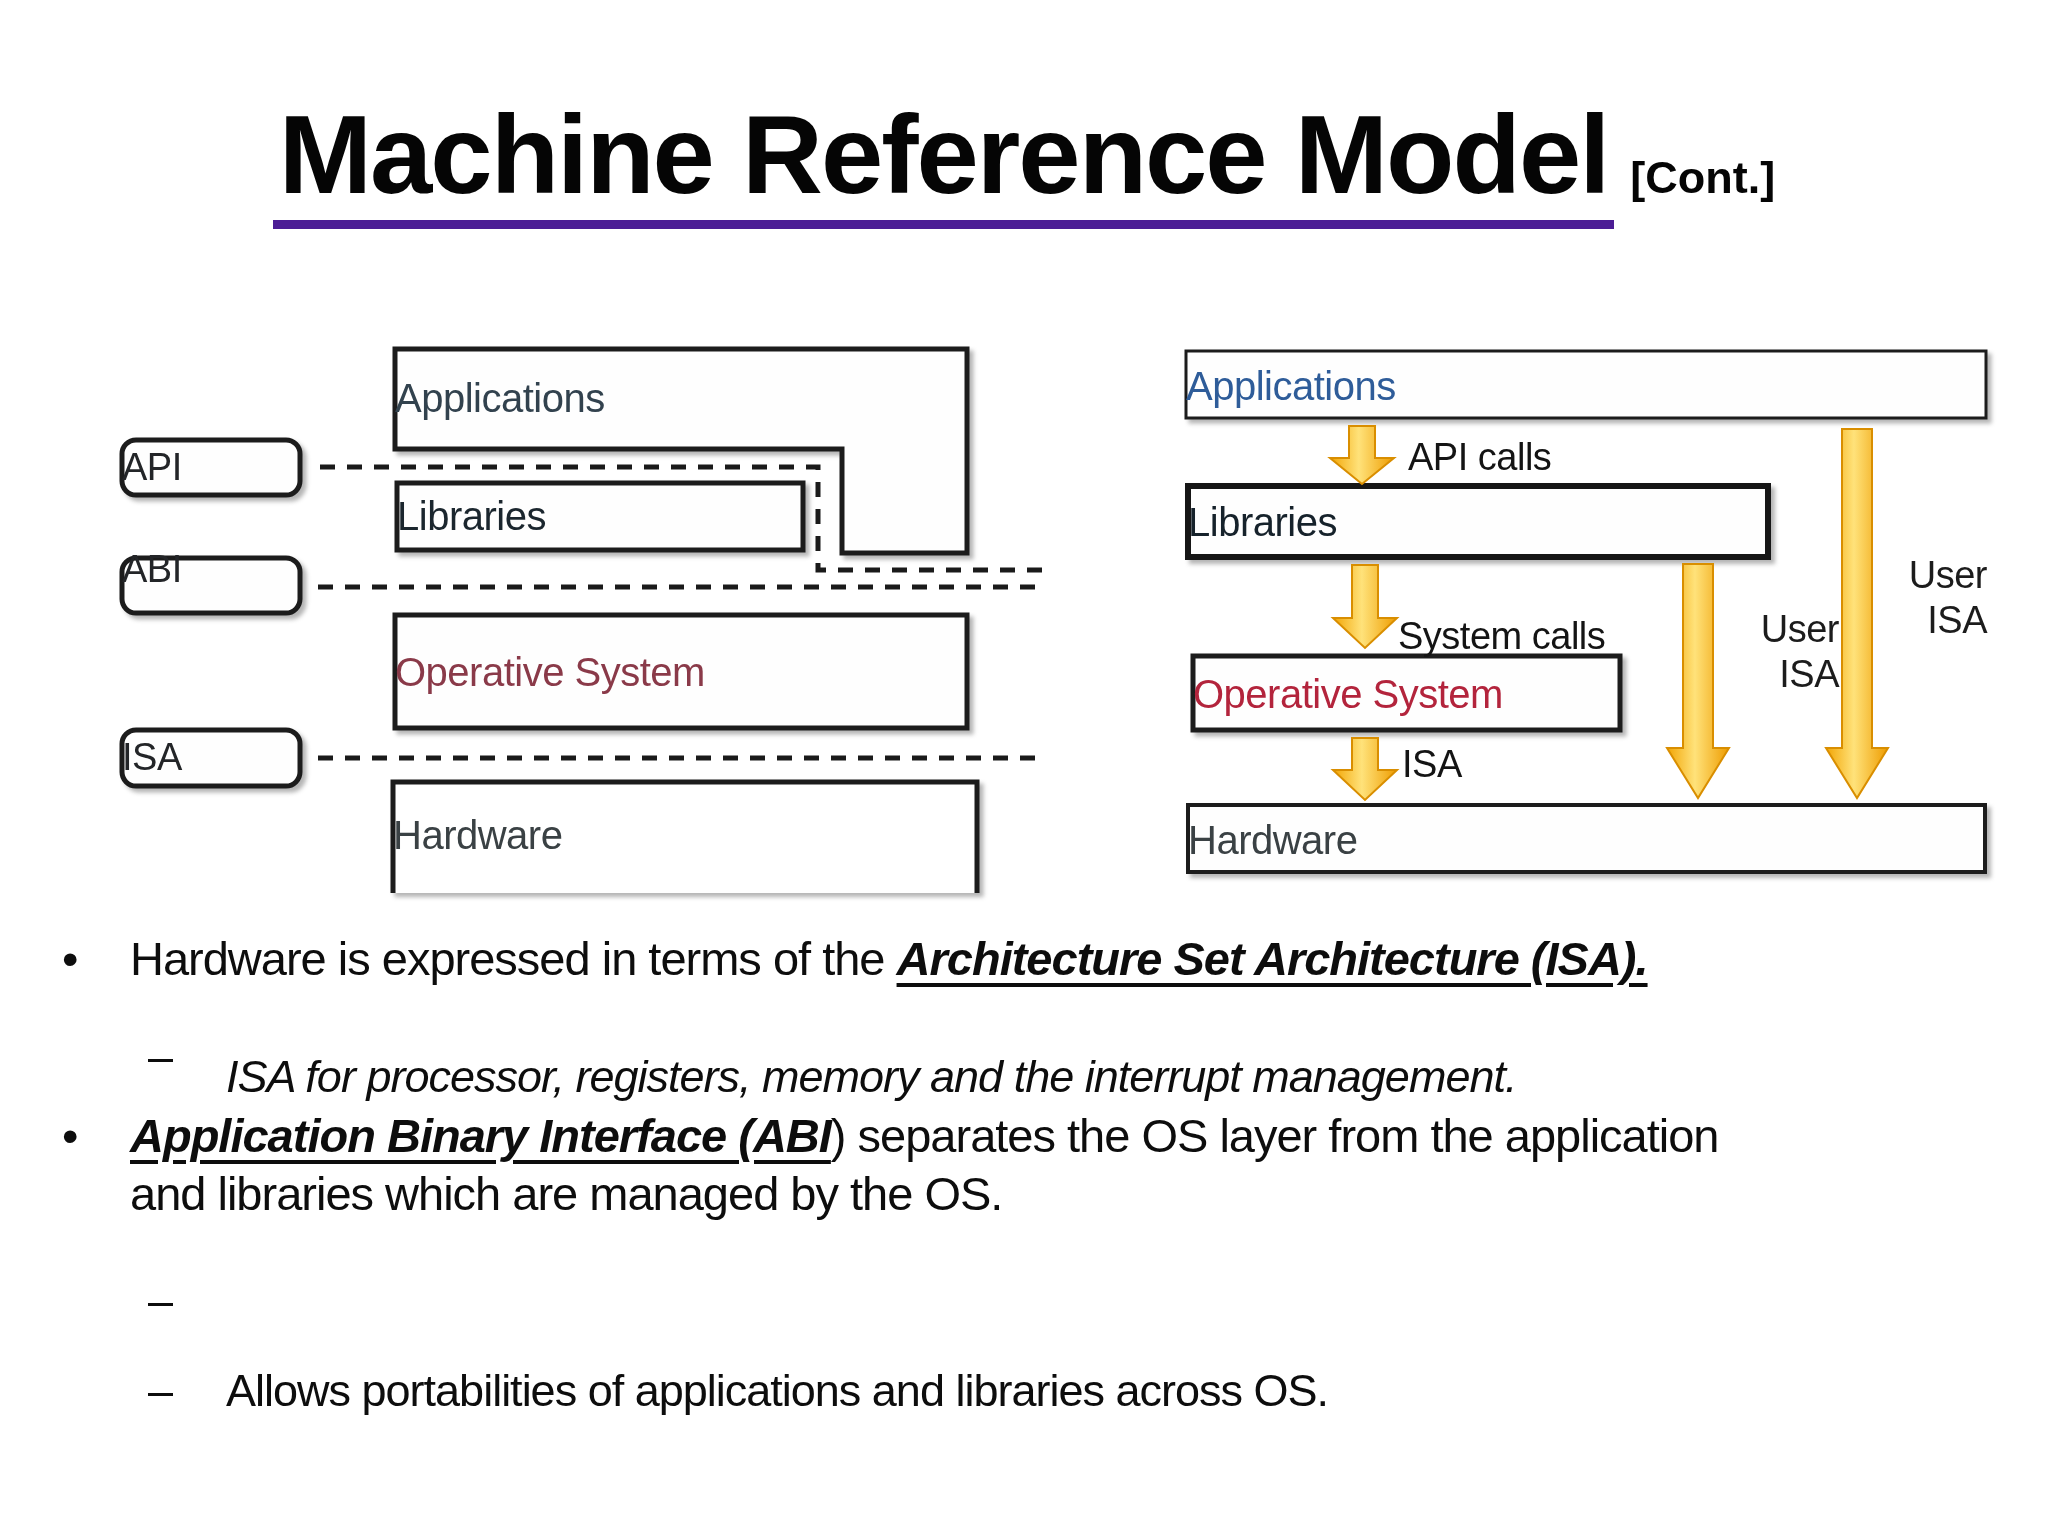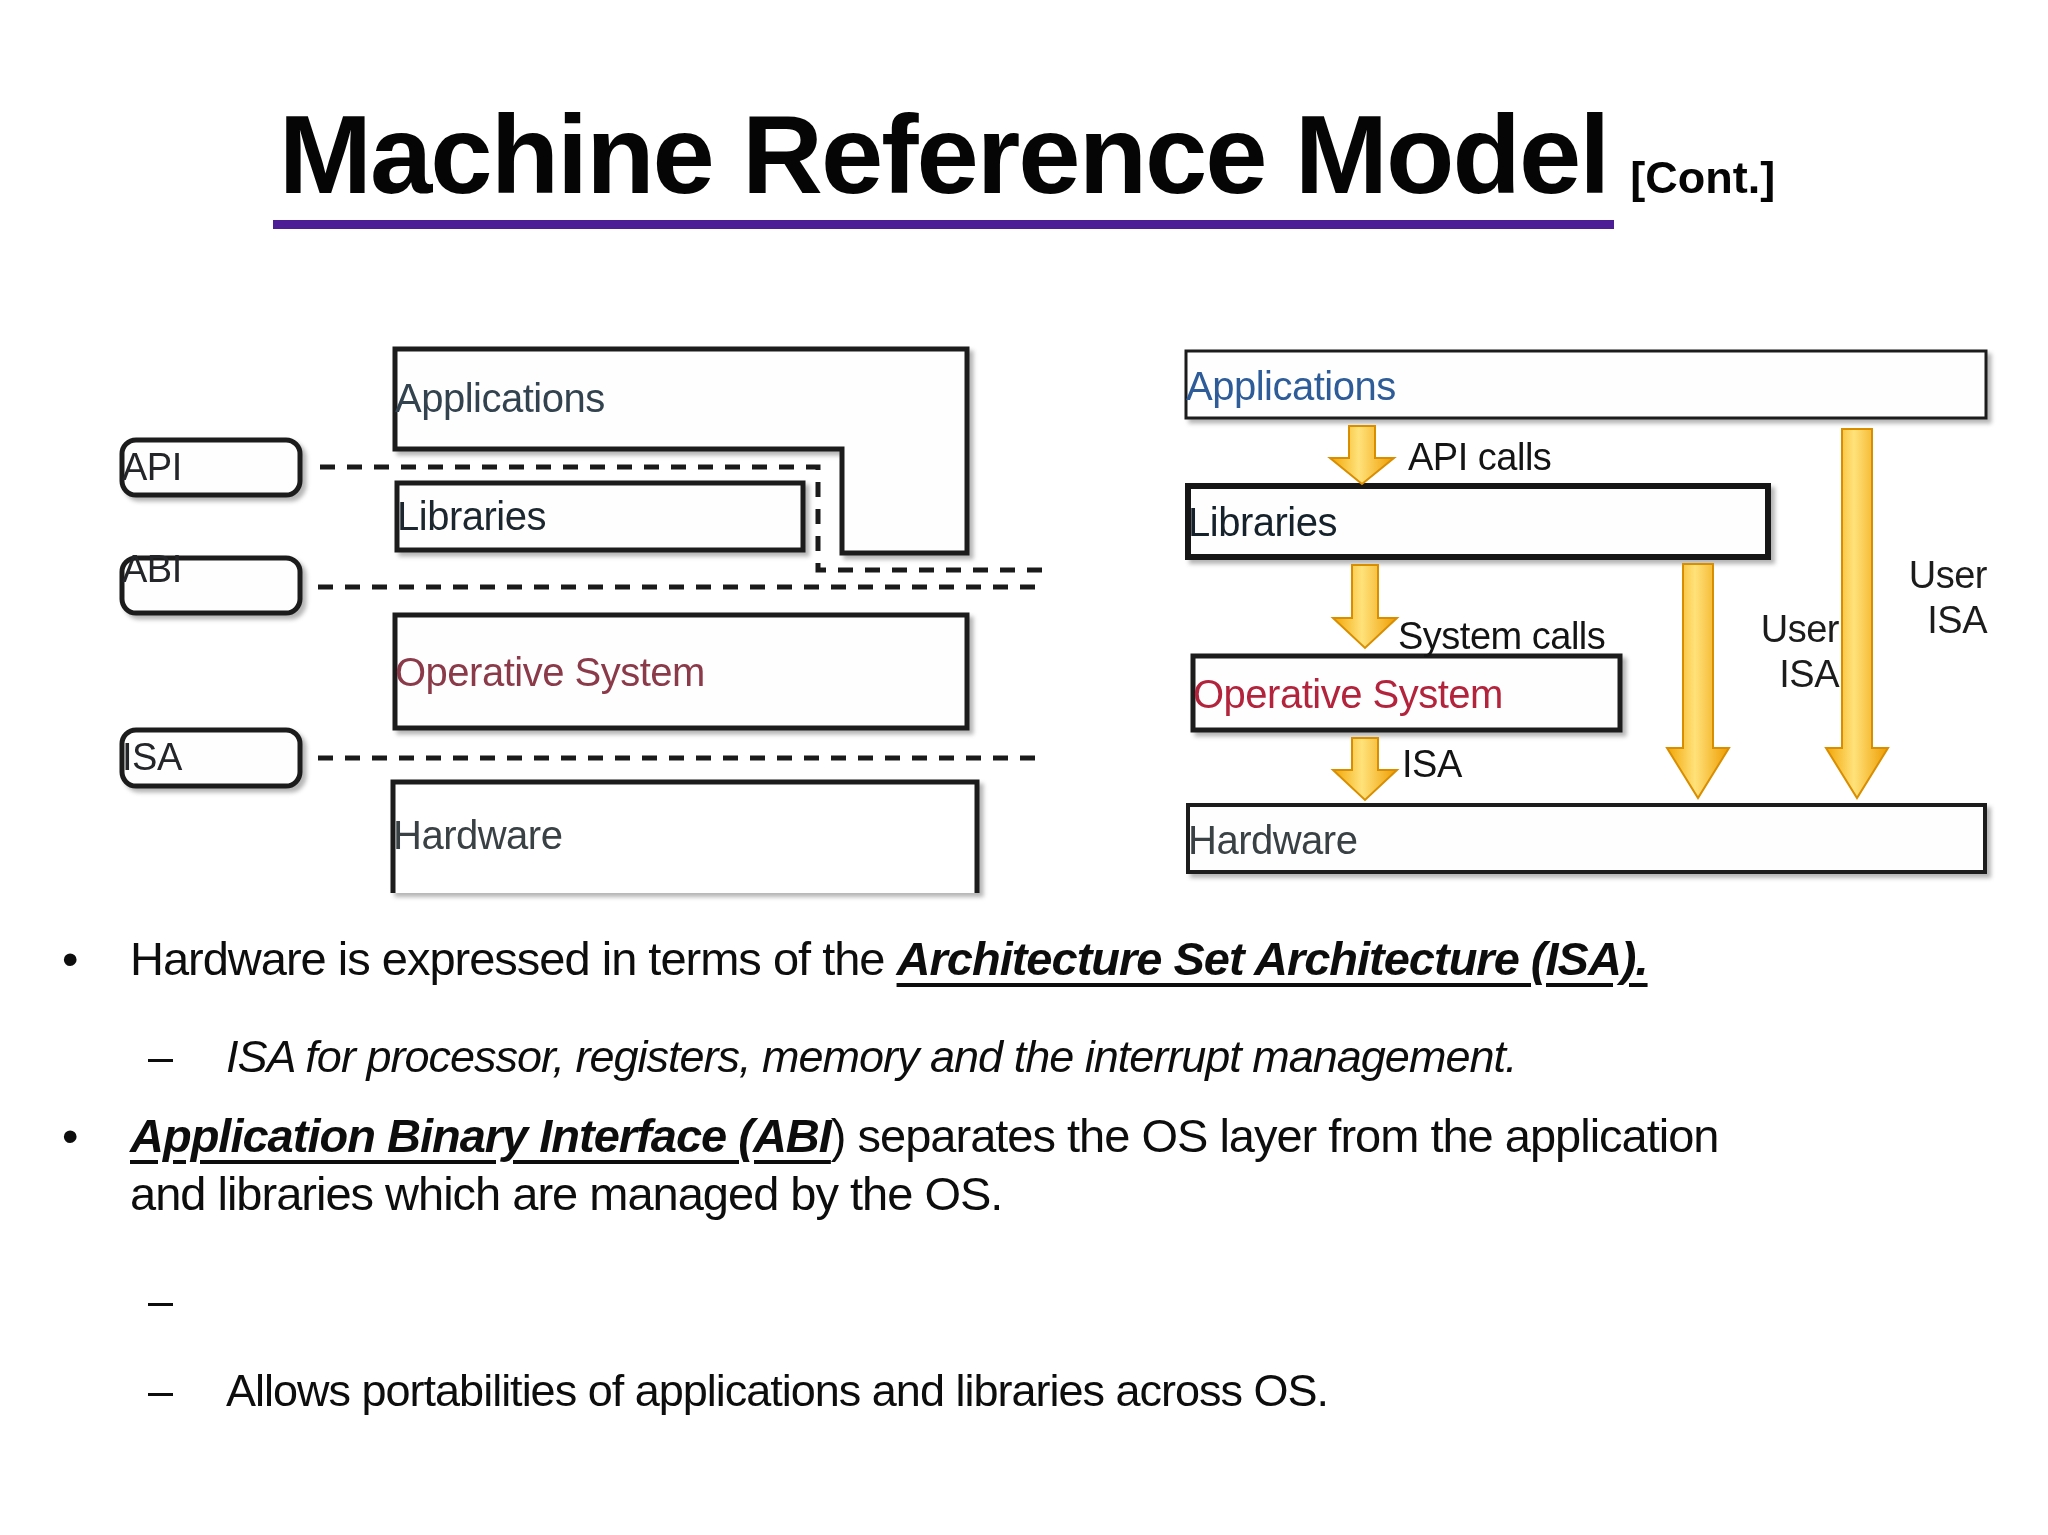--- a/index.html
+++ b/index.html
@@ -23,21 +23,21 @@
   .bullet-row{position:absolute;display:flex;letter-spacing:-1px;line-height:58px;}
   .bullet-row .marker{flex:0 0 68px;}
   .bullet-main{left:62px;font-size:47px;color:#0d0d0d;}
   .bullet-sub{left:148px;font-size:45px;color:#0d0d0d;}
   .bullet-sub .marker{flex:0 0 78px;}
   .bullet-text{max-width:1660px;}
   .em{
     font-weight:bold;font-style:italic;text-decoration:underline;
     text-decoration-thickness:4px;text-underline-offset:8px;
   }
-  .italic{font-style:italic;}
+  .italic{font-style:italic;margin-top:20px;}
 </style>
 </head>
 <body>
 
 <div class="slide">
 
   <div class="title-row">
     <span class="title-main">Machine Reference Model</span><span class="title-suffix">[Cont.]</span>
   </div>
 

